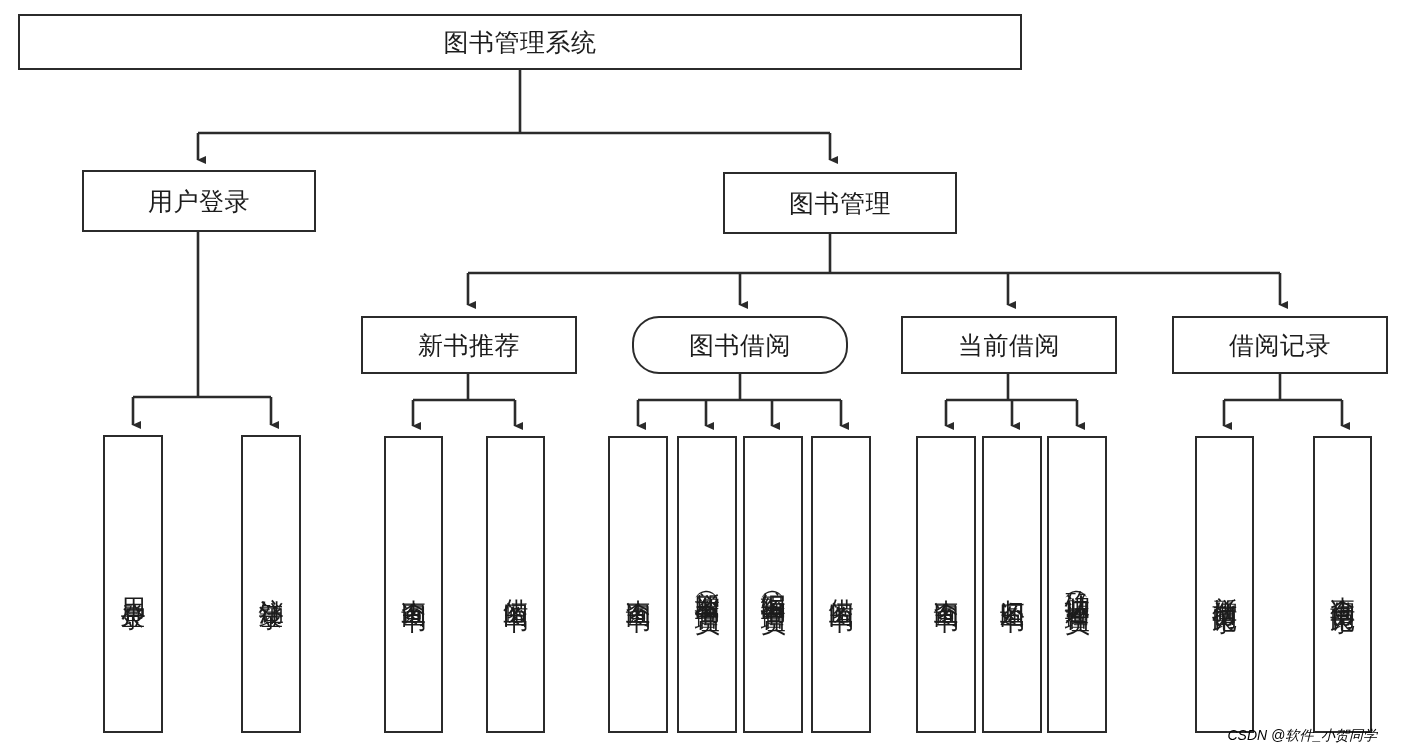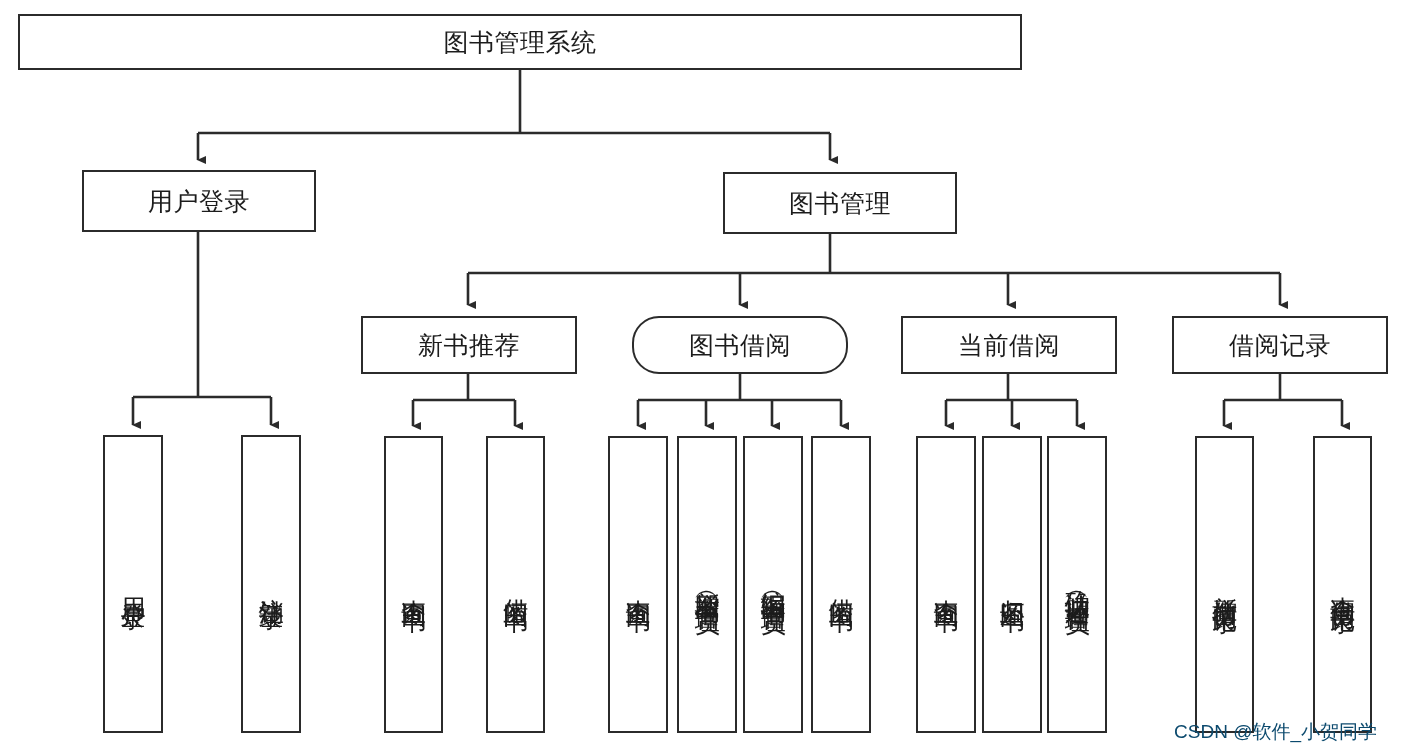--- a/index.html
+++ b/index.html
@@ -48,24 +48,25 @@
     writing-mode: vertical-rl;
     text-orientation: upright;
     letter-spacing: 3px;
     line-height: 1.1;
     white-space: nowrap;
   }
   .watermark {
     position: absolute;
     right: 8px;
     bottom: 2px;
-    font-size: 19px;
-    color: #0c4a6e;
+    font-size: 14px;
+    color: #000000;
     white-space: nowrap;
     pointer-events: none;
+    font-style: italic;
   }
 </style>
 </head>
 <body>
 
 <div id="diagram-root">
 
   <svg class="diagram-canvas" viewBox="0 0 1405 747" xmlns="http://www.w3.org/2000/svg">
     <defs>
       <marker id="arrowhead" markerWidth="9" markerHeight="9" refX="4" refY="8" orient="auto" markerUnits="userSpaceOnUse">

